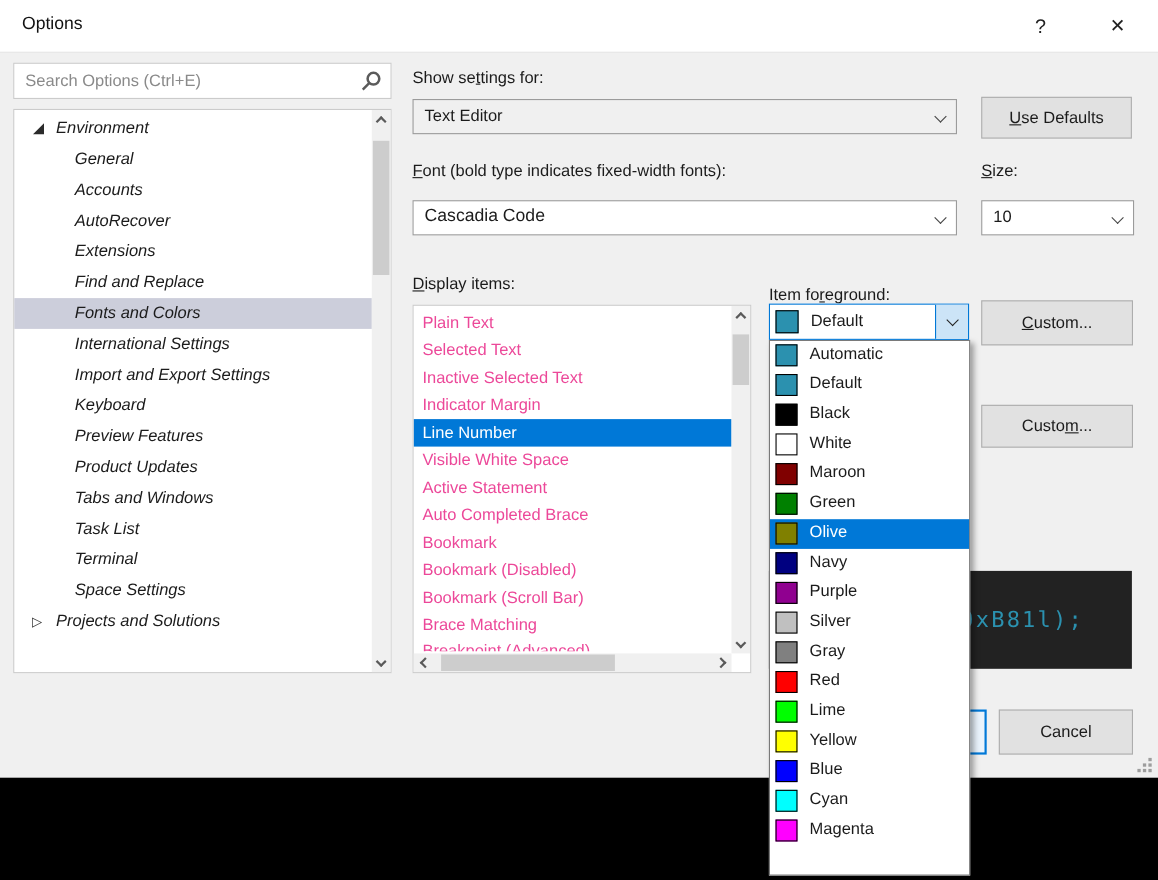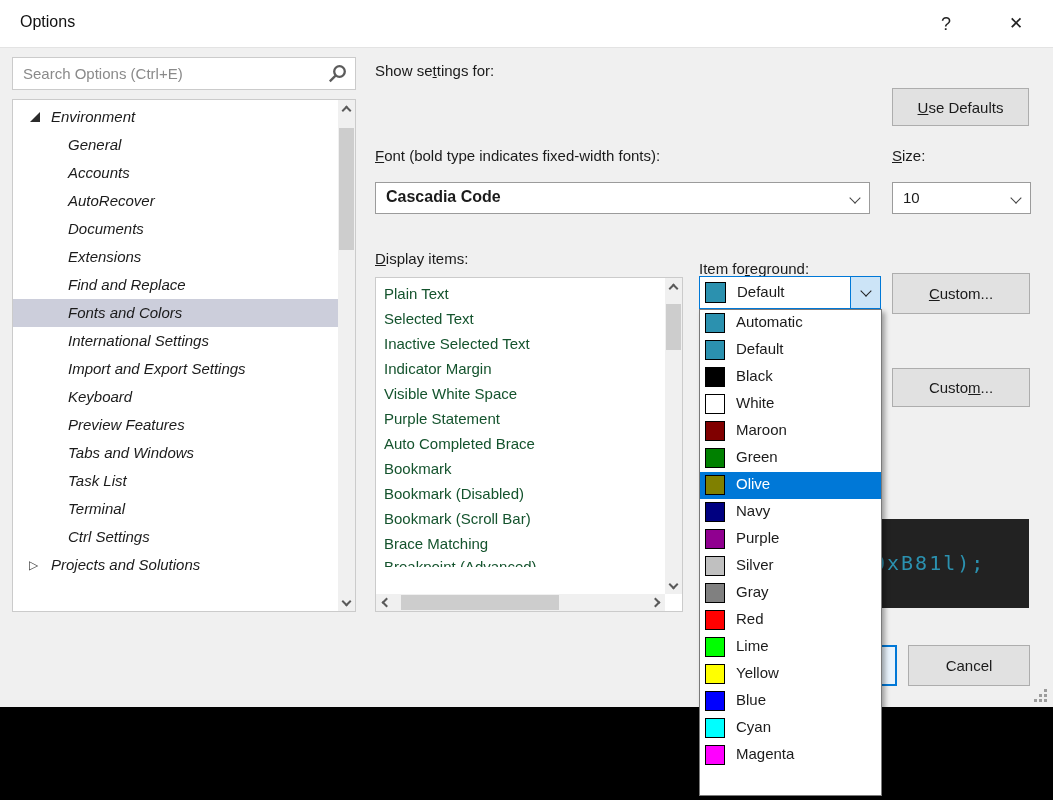--- a/index.html
+++ b/index.html
@@ -56,38 +56,38 @@
   .chev.left  { transform:rotate(135deg); margin-left:3px; }
   .chev.right { transform:rotate(-45deg); margin-right:3px; }
 
   
   .combo { position:absolute; border:1px solid #9b9b9b; background:#fff; height:32px; }
   .combo .val { position:absolute; left:10px; top:6px; font-size:15px; color:#1b1b1b; white-space:nowrap; }
   .combo .dd { position:absolute; right:10px; top:11px; width:8px; height:8px;
                border-right:1.6px solid #444; border-bottom:1.6px solid #444; transform:rotate(45deg); }
   #combo-settings { left:375px; top:90px; width:495px; background:#f0f0f0; }
   #combo-font { left:375px; top:182px; width:495px; }
-  #combo-font .val { font-weight:bold; font-size:16px; top:5px; }
+  #combo-font .val { font-weight:normal; font-size:16px; top:5px; }
   #combo-size { left:892px; top:182px; width:139px; }
 
   
   .btn { position:absolute; background:#e1e1e1; border:1px solid #adadad; font-size:15px;
          color:#1b1b1b; display:flex; align-items:center; justify-content:center; cursor:default; }
   #use-defaults-btn { left:892px; top:88px; width:137px; height:38px; }
   #custom1-btn { left:892px; top:273px; width:138px; height:41px; }
   #custom2-btn { left:892px; top:368px; width:138px; height:39px; }
   #ok-btn { left:766px; top:645px; width:131px; height:41px; background:#e9f3fc;
             border:2px solid #0078d7; }
   #cancel-btn { left:908px; top:645px; width:122px; height:41px; }
 
   
   #display-list { position:absolute; left:375px; top:277px; width:308px; height:335px;
                   background:#fff; border:1px solid #cbcbcb; overflow:hidden; }
   #list-rows { position:absolute; left:0; top:3px; width:289px; }
-  .list-row { height:25px; line-height:25px; font-size:15px; color:#14532d; padding-left:8px;
+  .list-row { height:25px; line-height:25px; font-size:15px; color:#ec4899; padding-left:8px;
               white-space:nowrap; cursor:default; }
   .list-row.sel { background:#0078d7; color:#fff; }
   .list-row.clipped { height:11px; overflow:hidden; line-height:22px; }
   #dl-vscroll { height:316px; }
   #dl-hscroll { width:289px; }
 
   
   #combo-fg { position:absolute; left:699px; top:276px; width:182px; height:33px;
               background:#fff; border:1px solid #0078d7; z-index:11; }
   .swatch { display:inline-block; width:21px; height:21px; border:1px solid #000; }
@@ -149,23 +149,20 @@
           <div class="tree-row">
             <span class="tree-label lvl1">General</span>
           </div>
           <div class="tree-row">
             <span class="tree-label lvl1">Accounts</span>
           </div>
           <div class="tree-row">
             <span class="tree-label lvl1">AutoRecover</span>
           </div>
           <div class="tree-row">
-            <span class="tree-label lvl1">Documents</span>
-          </div>
-          <div class="tree-row">
             <span class="tree-label lvl1">Extensions</span>
           </div>
           <div class="tree-row">
             <span class="tree-label lvl1">Find and Replace</span>
           </div>
           <div class="tree-row sel">
             <span class="tree-label lvl1">Fonts and Colors</span>
           </div>
           <div class="tree-row">
             <span class="tree-label lvl1">International Settings</span>
@@ -173,49 +170,56 @@
           <div class="tree-row">
             <span class="tree-label lvl1">Import and Export Settings</span>
           </div>
           <div class="tree-row">
             <span class="tree-label lvl1">Keyboard</span>
           </div>
           <div class="tree-row">
             <span class="tree-label lvl1">Preview Features</span>
           </div>
           <div class="tree-row">
+            <span class="tree-label lvl1">Product Updates</span>
+          </div>
+          <div class="tree-row">
             <span class="tree-label lvl1">Tabs and Windows</span>
           </div>
           <div class="tree-row">
             <span class="tree-label lvl1">Task List</span>
           </div>
           <div class="tree-row">
             <span class="tree-label lvl1">Terminal</span>
           </div>
           <div class="tree-row">
-            <span class="tree-label lvl1">Ctrl Settings</span>
+            <span class="tree-label lvl1">Space Settings</span>
           </div>
           <div class="tree-row">
             <span class="marker-col">▷</span>
             <span class="tree-label lvl0">Projects and Solutions</span>
           </div>
         </div>
       <div class="vscroll">
         <div class="sb-arrow" style="top:0;">
             <span class="chev up"></span>
           </div>
         <div class="sb-thumb" style="top:28px; left:1px; width:15px; height:122px;"></div>
         <div class="sb-arrow" style="bottom:0;">
             <span class="chev down"></span>
           </div>
       </div>
     </div>
 
     <div class="label" style="left:375px; top:62px;">
       <span>Show se</span><span class="acc">t</span><span>tings for:</span>
+    </div>
+    <div class="combo" id="combo-settings">
+      <span class="val">Text Editor</span>
+      <span class="dd"></span>
     </div>
     <div class="btn" id="use-defaults-btn">
       <span><span></span><span class="acc">U</span><span>se Defaults</span></span>
     </div>
 
     <div class="label" style="left:375px; top:147px;">
       <span></span><span class="acc">F</span><span>ont (bold type indicates fixed-width fonts):</span>
     </div>
     <div class="combo" id="combo-font">
       <span class="val">Cascadia Code</span>
@@ -231,22 +235,23 @@
 
     <div class="label" style="left:375px; top:250px;">
       <span></span><span class="acc">D</span><span>isplay items:</span>
     </div>
     <div id="display-list">
       <div id="list-rows">
           <div class="list-row">Plain Text</div>
           <div class="list-row">Selected Text</div>
           <div class="list-row">Inactive Selected Text</div>
           <div class="list-row">Indicator Margin</div>
+          <div class="list-row sel">Line Number</div>
           <div class="list-row">Visible White Space</div>
-          <div class="list-row">Purple Statement</div>
+          <div class="list-row">Active Statement</div>
           <div class="list-row">Auto Completed Brace</div>
           <div class="list-row">Bookmark</div>
           <div class="list-row">Bookmark (Disabled)</div>
           <div class="list-row">Bookmark (Scroll Bar)</div>
           <div class="list-row">Brace Matching</div>
           <div class="list-row clipped">Breakpoint (Advanced)</div>
         </div>
       <div class="vscroll" id="dl-vscroll">
         <div class="sb-arrow" style="top:0;">
             <span class="chev up"></span>

